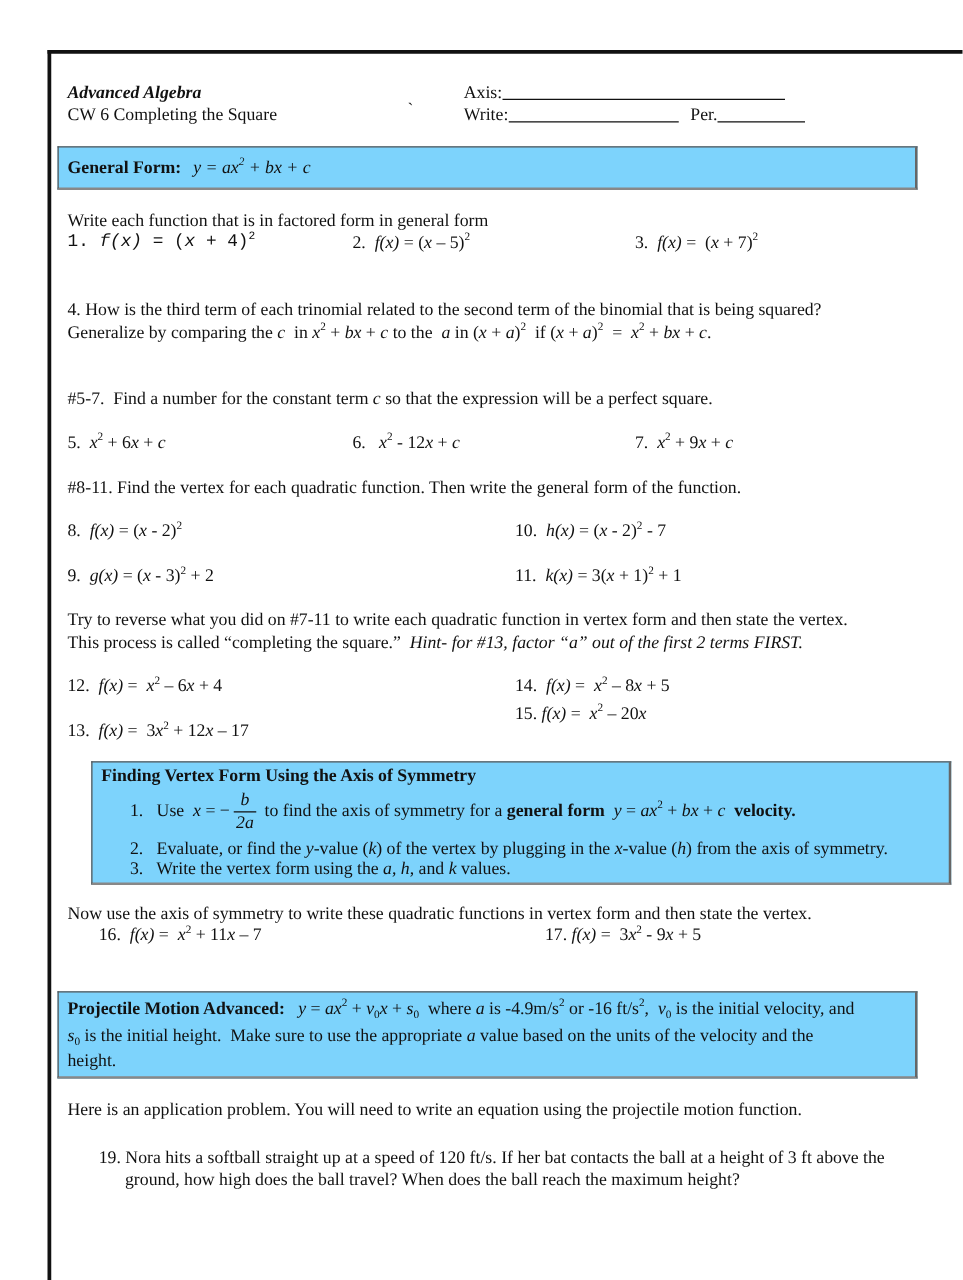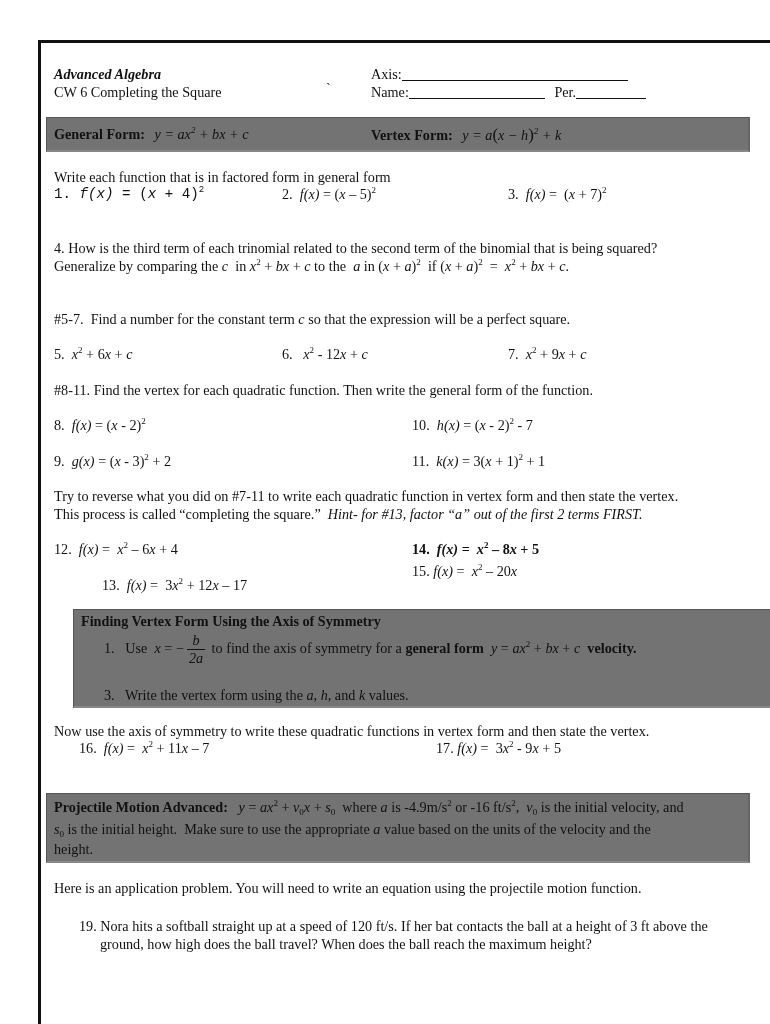--- a/index.html
+++ b/index.html
@@ -5,51 +5,47 @@
   html, body { margin:0; padding:0; background:#ffffff; }
   body { width:770px; height:1024px; position:relative; overflow:hidden;
          font-family:"Liberation Serif", "DejaVu Serif", serif; color:#111; font-size:14.2px; }
   .frame-top { position:absolute; left:38px; top:40px; width:732px; height:3px; background:#111; }
   .frame-left { position:absolute; left:38px; top:40px; width:3px; height:984px; background:#111; }
   .abs { position:absolute; white-space:nowrap; line-height:17px; }
   i, .it { font-style:italic; }
   b, .bd { font-weight:bold; }
   sup { font-size:9px; vertical-align:6px; line-height:0; }
   sub { font-size:9px; vertical-align:-3px; line-height:0; }
-  .box { position:absolute; border:1px solid #555; border-right:2px solid #666; border-bottom:2px solid #888; background:#737373;padding-left:16px; }
+  .box { position:absolute; border:1px solid #555; border-right:2px solid #666; border-bottom:2px solid #888; background:#7dd3fc; }
   .blank { display:inline-block; border-bottom:1px solid #111; height:13px; vertical-align:-2px; }
   .frac { display:inline-block; vertical-align:middle; text-align:center; font-style:italic; line-height:17px; margin:0 3px; }
   .frac .num { display:block; border-bottom:1px solid #111; padding:0 2px; }
   .frac .den { display:block; padding:0 2px; }
 </style>
 </head>
 <body>
 
 <div class="frame-top"></div>
 <div class="frame-left"></div>
 
 <div class="abs bd it" style="left:54px;top:66px;">Advanced Algebra</div>
 <div class="abs" style="left:54px;top:84px;">CW 6 Completing the Square</div>
 <div class="abs" style="left:326px;top:80px;">`</div>
 <div class="abs" style="left:371px;top:66px;">
   <span>Axis:</span><span class="blank" style="width:226px;"></span>
 </div>
 <div class="abs" style="left:371px;top:84px;">
-  <span>Name:</span><span class="blank" style="width:136px;"></span>
+  <span>Write:</span><span class="blank" style="width:136px;"></span>
   <span style="margin-left:6px;">Per.</span><span class="blank" style="width:70px;"></span>
 </div>
 
 <div class="box" style="left:46px;top:117px;width:685px;height:32px;">
   <div class="abs" style="left:7px;top:8px;">
     <b>General Form:</b>
     <span class="it" style="margin-left:6px;">y = ax<sup>2</sup> + bx + c</span>
-  </div>
-  <div class="abs" style="left:324px;top:8px;">
-    <b>Vertex Form:</b>
-    <span class="it" style="margin-left:6px;">y = a<span style="font-style:normal;font-size:17px;">(</span>x − h<span style="font-style:normal;font-size:17px;">)</span><sup>2</sup> + k</span>
   </div>
 </div>
 
 <div class="abs" style="left:54px;top:169px;">Write each function that is in factored form in general form</div>
 <div class="abs" style="left:54px;top:186px;font-family:Liberation Mono, monospace;">1. <i>f(x)</i> = (<i>x</i> + 4)<sup>2</sup></div>
 <div class="abs" style="left:282px;top:186px;">2.&nbsp; <i>f(x)</i> = (<i>x</i> – 5)<sup>2</sup></div>
 <div class="abs" style="left:508px;top:186px;">3.&nbsp; <i>f(x)</i> =&nbsp; (<i>x</i> + 7)<sup>2</sup></div>
 
 <div class="abs" style="left:54px;top:240px;">4.  How is the third term of each trinomial related to the second term of the binomial that is being squared?</div>
 <div class="abs" style="left:54px;top:258px;">Generalize by comparing the <i>c</i>&nbsp; in <i>x</i><sup>2</sup> + <i>bx</i> + <i>c</i> to the&nbsp; <i>a</i> in (<i>x</i> + <i>a</i>)<sup>2</sup>&nbsp; if (<i>x</i> + <i>a</i>)<sup>2</sup> &nbsp;=&nbsp; <i>x</i><sup>2</sup> + <i>bx</i> + <i>c</i>.</div>
@@ -64,29 +60,30 @@
 <div class="abs" style="left:412px;top:417px;">10.&nbsp; <i>h(x)</i> = (<i>x</i> - 2)<sup>2</sup> - 7</div>
 <div class="abs" style="left:54px;top:453px;">9.&nbsp; <i>g(x)</i> = (<i>x</i> - 3)<sup>2</sup> + 2</div>
 <div class="abs" style="left:412px;top:453px;">11.&nbsp; <i>k(x)</i> = 3(<i>x</i> + 1)<sup>2</sup> + 1</div>
 
 <div class="abs" style="left:54px;top:488px;">Try to reverse what you did on #7-11 to write each quadratic function in vertex form and then state the vertex.</div>
 <div class="abs" style="left:54px;top:506px;">
   <span>This process is called “completing the square.”</span>&nbsp;
   <i>Hint- for #13, factor “a” out of the first 2 terms FIRST.</i>
 </div>
 <div class="abs" style="left:54px;top:541px;">12.&nbsp; <i>f(x)</i> =&nbsp; <i>x</i><sup>2</sup> – 6<i>x</i> + 4</div>
-<div class="abs" style="left:412px;top:541px;font-weight:bold;">14.&nbsp; <i>f(x)</i> =&nbsp; <i>x</i><sup>2</sup> – 8<i>x</i> + 5</div>
-<div class="abs" style="left:54px;top:577px;margin-left:48px;">13.&nbsp; <i>f(x)</i> =&nbsp; 3<i>x</i><sup>2</sup> + 12<i>x</i> – 17</div>
+<div class="abs" style="left:412px;top:541px;">14.&nbsp; <i>f(x)</i> =&nbsp; <i>x</i><sup>2</sup> – 8<i>x</i> + 5</div>
+<div class="abs" style="left:54px;top:577px;">13.&nbsp; <i>f(x)</i> =&nbsp; 3<i>x</i><sup>2</sup> + 12<i>x</i> – 17</div>
 <div class="abs" style="left:412px;top:563px;text-align:right;">15. <i>f(x)</i> =&nbsp; <i>x</i><sup>2</sup> – 20<i>x</i></div>
 
 <div class="box" style="left:46px;top:609px;width:685px;height:96px;margin-left:27px;">
   <div class="abs bd" style="left:7px;top:3px;">Finding Vertex Form Using the Axis of Symmetry</div>
   <div class="abs" style="left:30px;top:22px;line-height:17px;">
     1.&nbsp;&nbsp; Use&nbsp; <i>x</i> = −<span class="frac"><span class="num">b</span><span class="den">2a</span></span>&nbsp;to find the axis of symmetry for a <b>general form</b>&nbsp; <i>y</i> = <i>ax</i><sup>2</sup> + <i>bx</i> + <i>c</i>&nbsp; <b>velocity.</b>
   </div>
+  <div class="abs" style="left:30px;top:61px;">2.&nbsp;&nbsp; Evaluate, or find the <i>y</i>-value (<i>k</i>) of the vertex by plugging in the <i>x</i>-value (<i>h</i>) from the axis of symmetry.</div>
   <div class="abs" style="left:30px;top:77px;">3.&nbsp;&nbsp; Write the vertex form using the <i>a</i>, <i>h</i>, and <i>k</i> values.</div>
 </div>
 
 <div class="abs" style="left:54px;top:723px;">Now use the axis of symmetry to write these quadratic functions in vertex form and then state the vertex.</div>
 <div class="abs" style="left:79px;top:740px;">16.&nbsp; <i>f(x)</i> =&nbsp; <i>x</i><sup>2</sup> + 11<i>x</i> – 7</div>
 <div class="abs" style="left:436px;top:740px;">17. <i>f(x)</i> =&nbsp; 3<i>x</i><sup>2</sup> - 9<i>x</i> + 5</div>
 
 <div class="box" style="left:46px;top:793px;width:685px;height:67px;">
   <div class="abs" style="left:7px;top:5px;">
     <b>Projectile Motion Advanced:</b>&nbsp;&nbsp;

